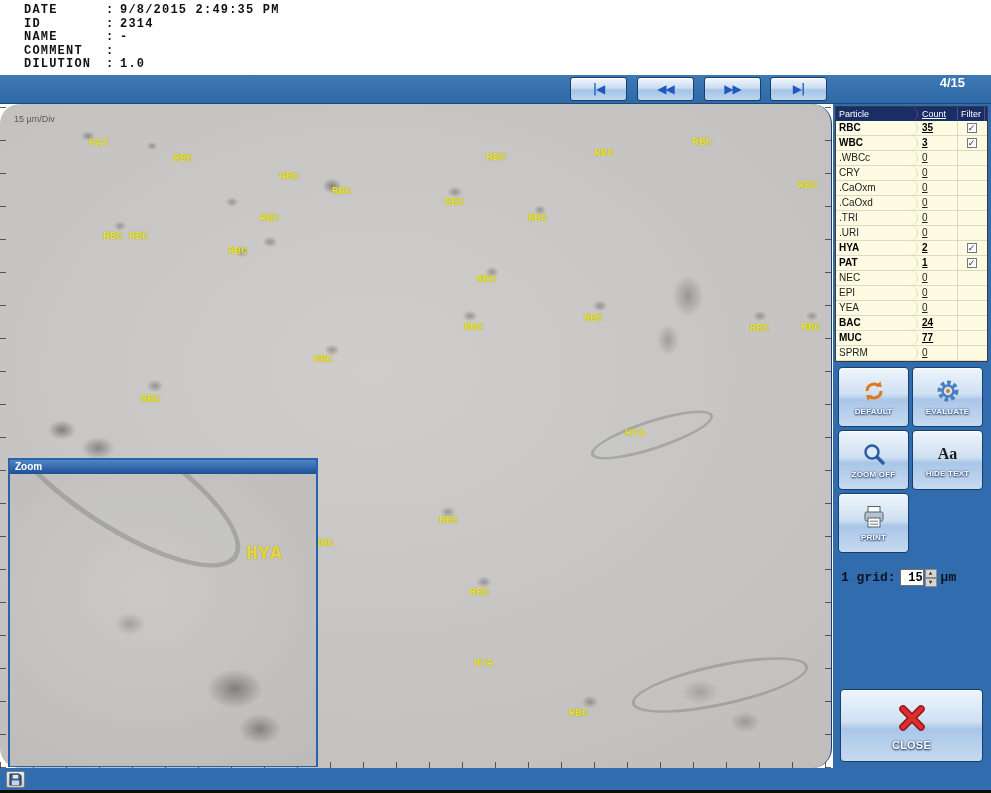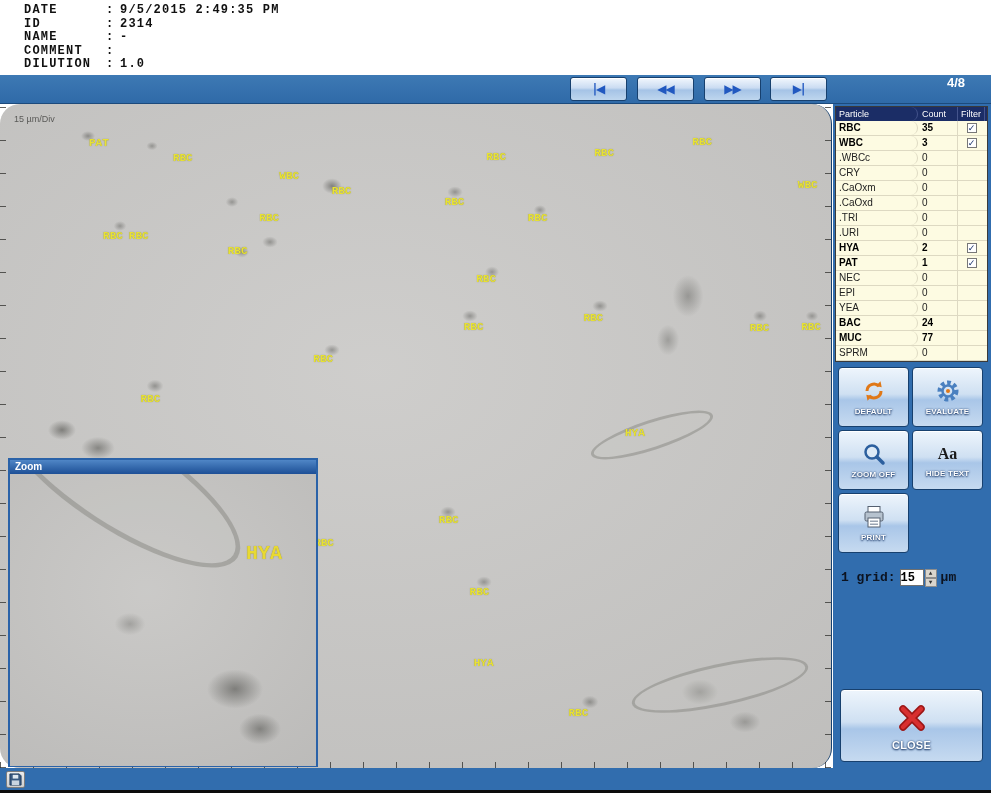--- a/index.html
+++ b/index.html
@@ -78,40 +78,40 @@
   .castz { left:-30px; top:-40px; width:280px; height:95px; transform:rotate(33deg); border-width:5px; }
   .zoomann { position:absolute; left:236px; top:68px; font:bold 20px "Liberation Mono", monospace; color:#e8d932; text-shadow:0 0 1px rgba(70,70,0,.55); }
 
   
   .sidepanel { position:absolute; left:833px; top:104px; width:158px; height:664px; background:#316dae; }
   .ptable { position:absolute; left:2px; top:2px; width:153px; background:#fdfbe2; border:1px solid #3a3a3a; font:10px "Liberation Sans",sans-serif; }
   .phead { display:flex; background:#1b2d66; color:#fff; height:14px; line-height:14px; font-size:9px; }
   .phead .pc { border-right:1px solid #44548c; }
   .pc { overflow:hidden; white-space:nowrap; }
   .pc.name { width:82px; padding-left:3px;border-radius:7px; }
-  .pc.cnt  { width:40px; padding-left:4px; }
+  .pc.cnt  { width:40px; padding-left:4px;text-decoration:underline; }
   .pc.flt  { width:27px; display:flex; align-items:center; justify-content:center; }
   .prow { display:flex; height:15px; line-height:14px; border-bottom:1px solid #ddd9c2; color:#222; }
   .prow .pc.name, .prow .pc.cnt { border-right:1px solid #ddd9c2; }
   .prow.bold { font-weight:bold; color:#000; }
   .cb { width:10px; height:10px; background:#fff; border:1px solid #777; font:bold 9px "DejaVu Sans",sans-serif; color:#15306b; line-height:8px; text-align:center; }
 
   .sbtn { position:absolute; width:71px; height:60px; border:1px solid #17406e; border-radius:4px;
           background:linear-gradient(#eef5fc,#cfe0f2 45%,#a9c6e8 55%,#c6daf0);
           box-shadow:inset 0 1px 0 #fff; display:flex; flex-direction:column; align-items:center; justify-content:center; gap:3px;
           cursor:pointer; padding:0; }
   .slbl { font:bold 8px "Liberation Sans",sans-serif; color:#fff; text-shadow:0 1px 2px rgba(10,40,90,.95), 0 0 2px rgba(10,40,90,.8); letter-spacing:.2px; }
   .b1{left:5px;  top:263px;} .b2{left:79px; top:263px;}
   .b3{left:5px;  top:326px;} .b4{left:79px; top:326px;}
   .b5{left:5px;  top:389px;} .b6{left:79px; top:389px;}
   .aa { font:bold 16px "Liberation Serif", serif; color:#1a1a1a; line-height:24px; }
 
   .gridctl { position:absolute; left:8px; top:463px; width:146px; height:20px; display:flex; align-items:center; gap:4px;
              font:bold 13px "Liberation Mono", monospace; color:#0c1320; }
-  .ginput { display:inline-block; width:24px; height:17px; background:#fff; border:1px solid #6f6f6f; text-align:left;
+  .ginput { display:inline-block; width:24px; height:17px; background:#fff; border:1px solid #6f6f6f; text-align:right;
             font:bold 12px "Liberation Mono", monospace; line-height:16px; color:#000; }
   .gspin { display:inline-flex; flex-direction:column; width:12px; height:17px; margin-left:-3px; }
   .gspin span { flex:1; font-size:6px; line-height:7px; text-align:center; background:#d9d5cd; border:1px solid #8d8d8d; color:#333; cursor:pointer; }
 
   .closebtn { left:7px; top:585px; width:143px; height:73px; gap:4px; }
   .closebtn .slbl { font-size:11px; }
 
   
   .bottombar { position:absolute; left:0; top:768px; width:991px; height:25px; background:#316dae; border-bottom:3px solid #0c0c0c; }
   .diskbtn { position:absolute; left:6px; top:3px; width:19px; height:17px; border:1px solid #7d7d7d; border-radius:2px;
@@ -119,21 +119,21 @@
 </style>
 </head>
 <body>
 
 <div class="screen">
 
   <div class="header">
     <div class="hrow">
       <span class="hl">DATE</span>
       <span class="hc">:</span>
-      <span class="hv">9/5/2015 2:49:35 PM</span>
+      <span class="hv">9/8/2015 2:49:35 PM</span>
     </div>
     <div class="hrow">
       <span class="hl">ID</span>
       <span class="hc">:</span>
       <span class="hv">2314</span>
     </div>
     <div class="hrow">
       <span class="hl">NAME</span>
       <span class="hc">:</span>
       <span class="hv">-</span>
@@ -156,21 +156,21 @@
     </button>
     <button class="navbtn n2">
       <span>◀◀</span>
     </button>
     <button class="navbtn n3">
       <span>▶▶</span>
     </button>
     <button class="navbtn n4">
       <span>▶|</span>
     </button>
-    <span class="pageind">4/8</span>
+    <span class="pageind">4/15</span>
   </div>
 
   <div class="image-area">
     <span class="scale">15 µm/Div</span>
     <div class="cast cast1"></div>
     <div class="cast cast2"></div>
     <div class="ticks tb"></div>
     <div class="ticks tl"></div>
     <div class="ticks tr"></div>
     <div class="annlayer">

